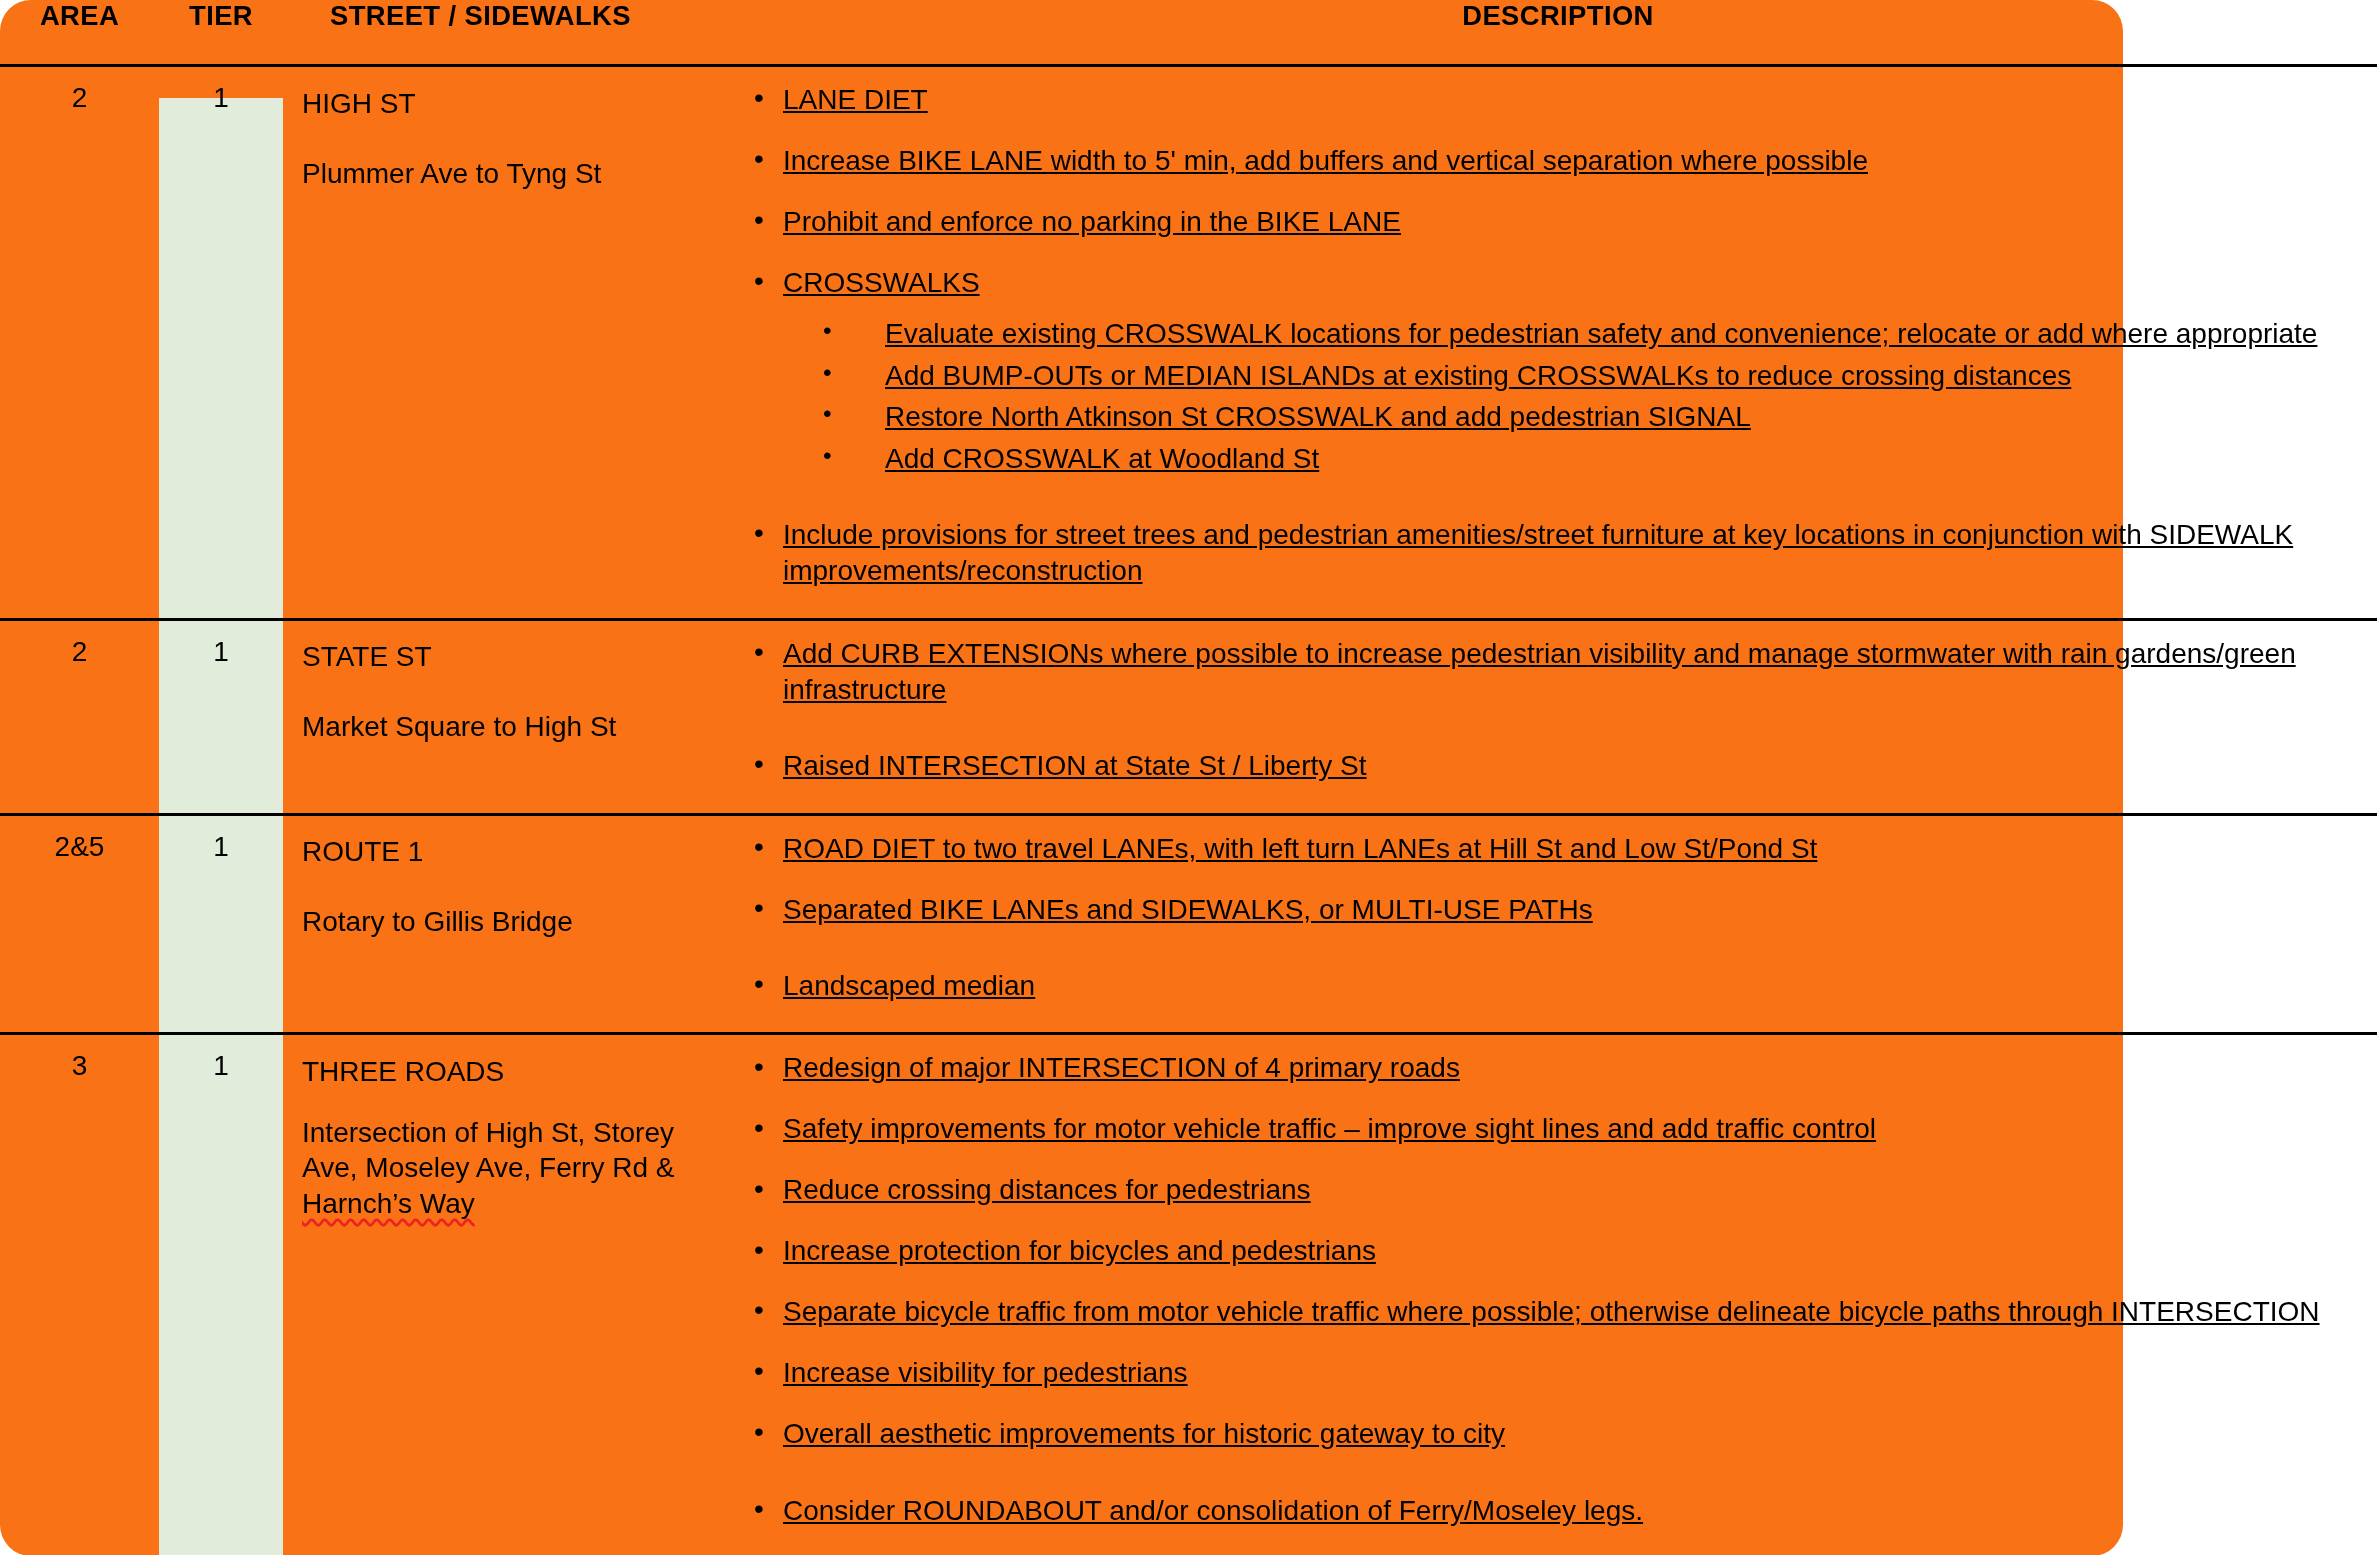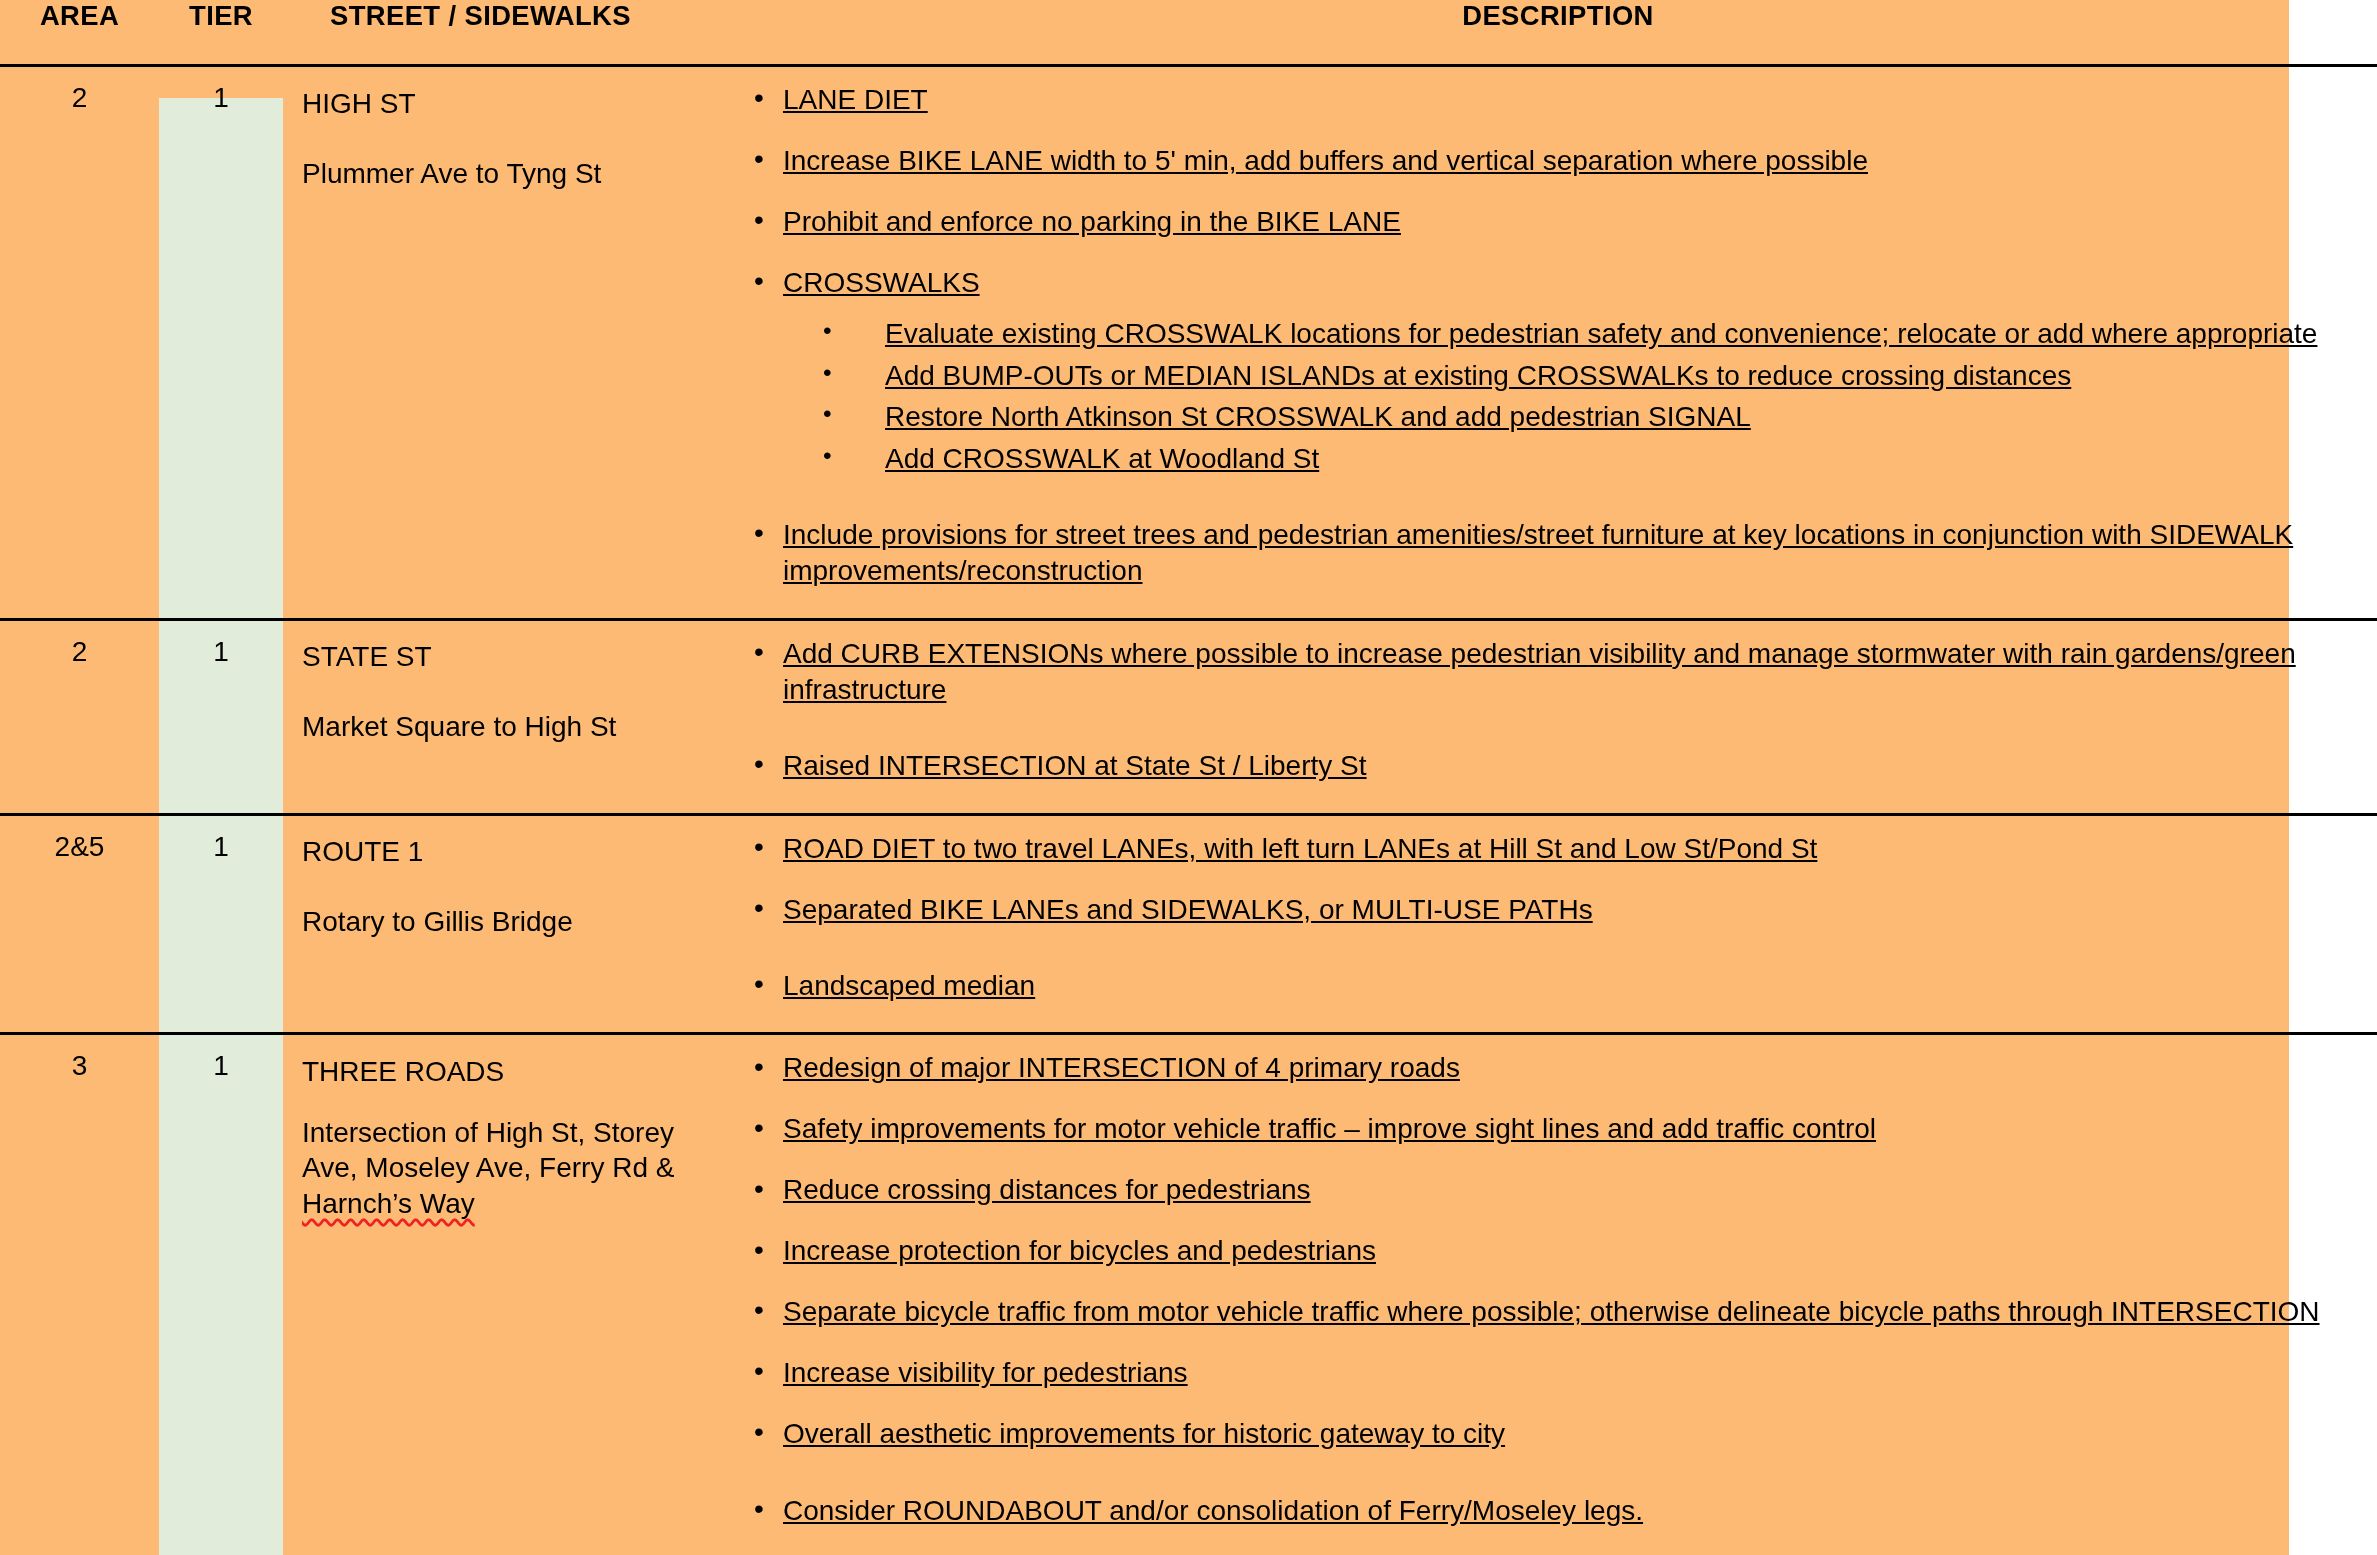--- a/index.html
+++ b/index.html
@@ -11,23 +11,24 @@
   body {
     font-family: "Liberation Sans", sans-serif;
     color: #000000;
     width: 2377px;
     height: 1556px;
     overflow: hidden;
   }
 
   .page {
     position: relative;
-    width: 2289px;
+    width: 2123px;
     height: 1556px;
-    background: #fdba74;
+    background: #f97316;
+    border-radius: 31px;
   }
 
   
   .tier-band {
     position: absolute;
     left: 159px;
     top: 98px;
     width: 124px;
     bottom: 0px;
     background: #e2ecdb;

